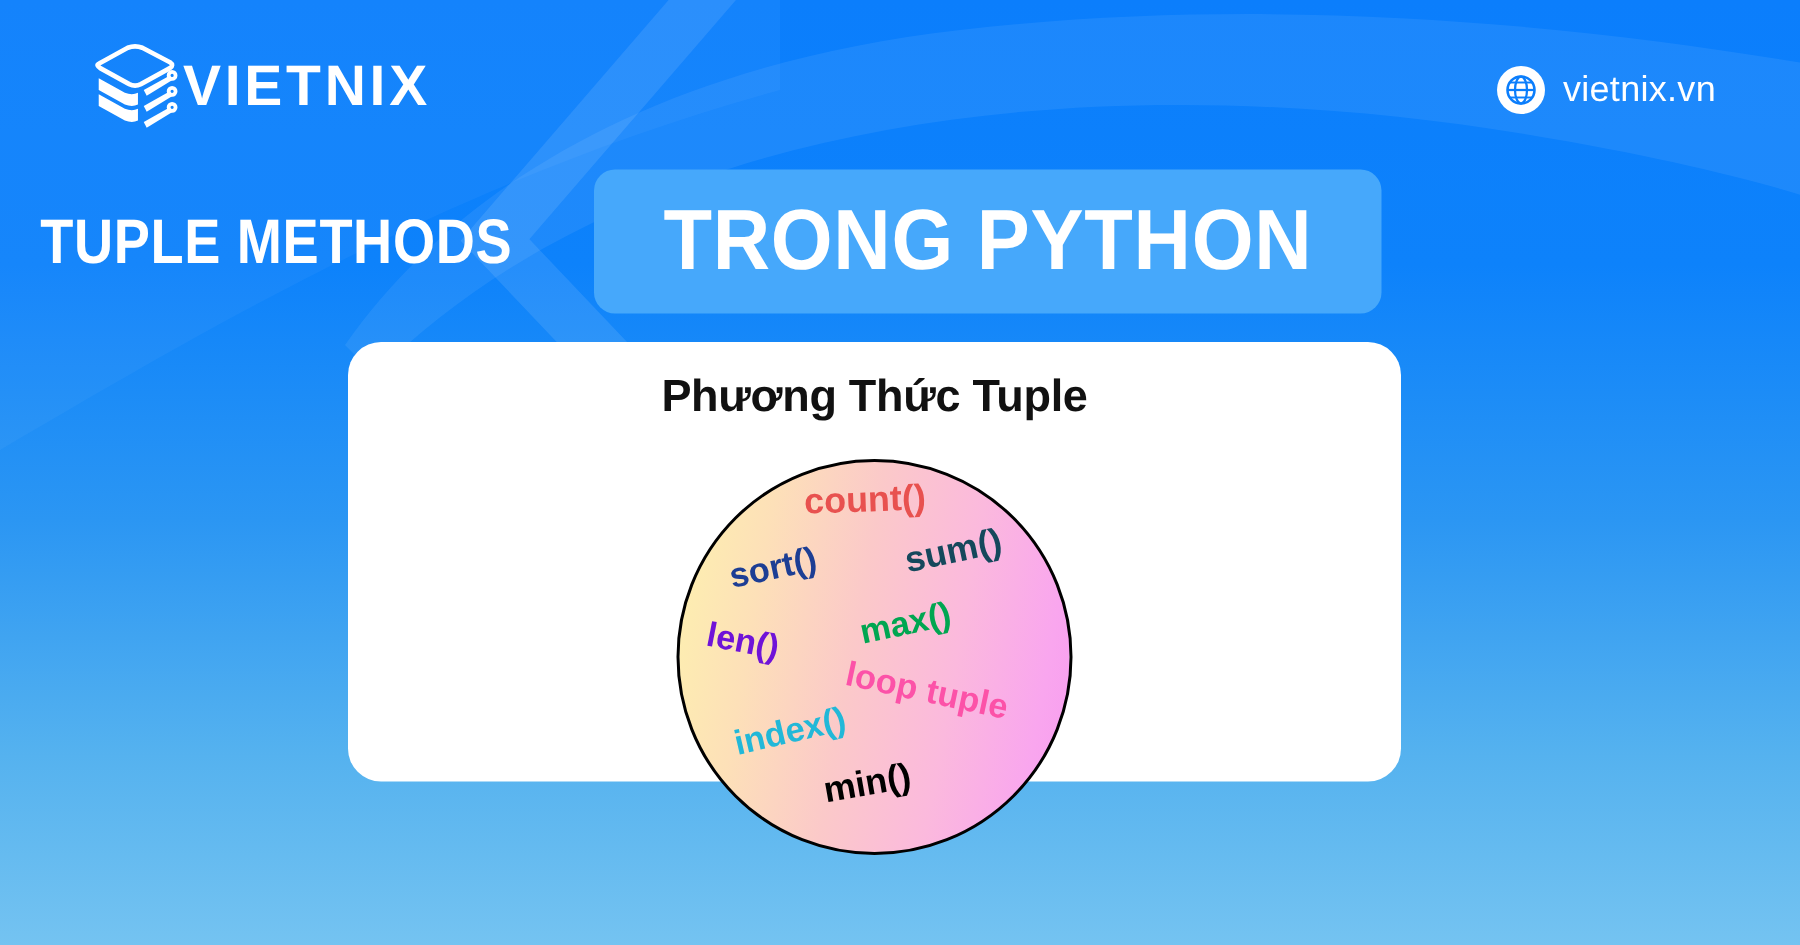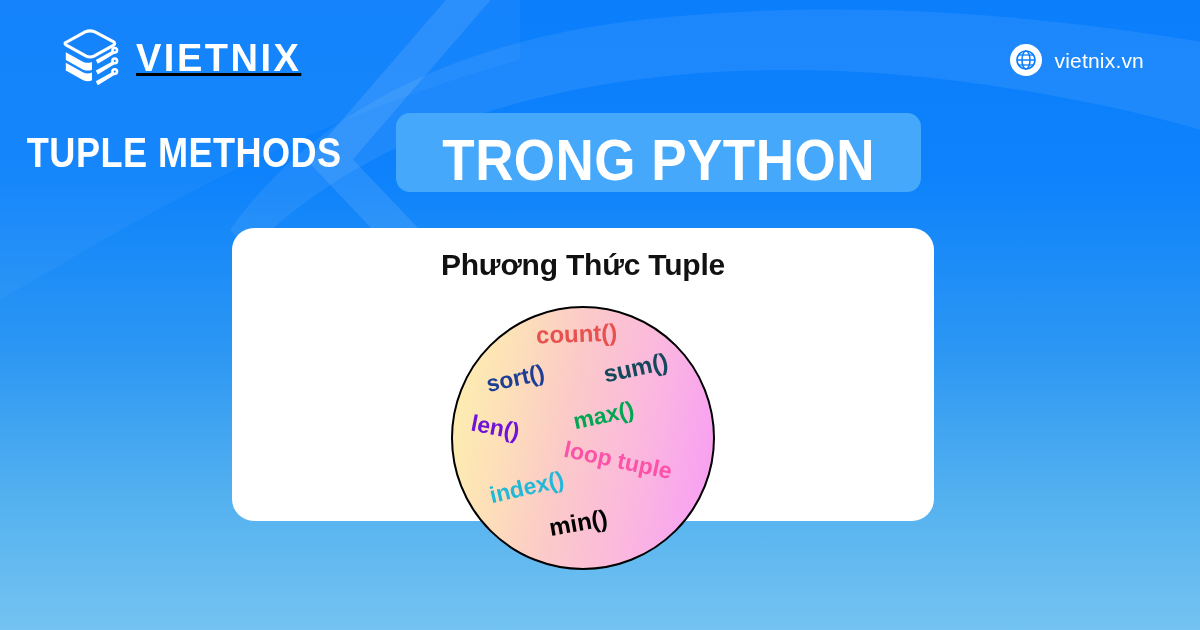--- a/index.html
+++ b/index.html
@@ -19,21 +19,21 @@
 
   
   .deco-layer {
     position:absolute; inset:0;
     pointer-events:none;
   }
 
   
   .brand {
     position:absolute; left:60px; top:27px;
-    display:flex; align-items:center; gap:14px;text-decoration:underline;
+    display:flex; align-items:center; 
   }
   .brand-logo { width:62px; height:62px; display:block; }
   .brand-name {
     color:#ffffff;
     font-size:38px;
     font-weight:700;
     letter-spacing:2.5px;
     line-height:1;
     font-family:"Liberation Sans", sans-serif;
   }
@@ -42,21 +42,21 @@
     position:absolute; right:56px; top:44px;
     display:flex; align-items:center; gap:12px;
   }
   .globe-wrap {
     width:32px; height:32px; border-radius:50%;
     background:#ffffff;
     display:flex; align-items:center; justify-content:center;
   }
   .site-url {
     color:#ffffff;
-    font-size:21px;
+    font-size:24px;
     letter-spacing:0.2px;
     line-height:1;
   }
 
   
   .title-row {
     position:absolute; left:0; right:0; top:113px;
     display:flex; align-items:center; justify-content:flex-start;
     gap:0px;
   }
@@ -66,21 +66,21 @@
     font-weight:700;
     letter-spacing:0.5px;
     transform:scaleX(0.86);
     transform-origin:center;
     white-space:nowrap;
     padding-right:18px;
   }
   .title-badge {
     background:#46a8fb;
     border-radius:14px;
-    padding:19px 30px 3px 30px;
+    padding:19px 30px 20px 30px;
     margin-left:12px;
   }
   .title-badge-text {
     color:#ffffff;
     font-size:57px;
     font-weight:700;
     letter-spacing:0.5px;
     line-height:1;
     display:block;
     transform:scaleX(0.93);

